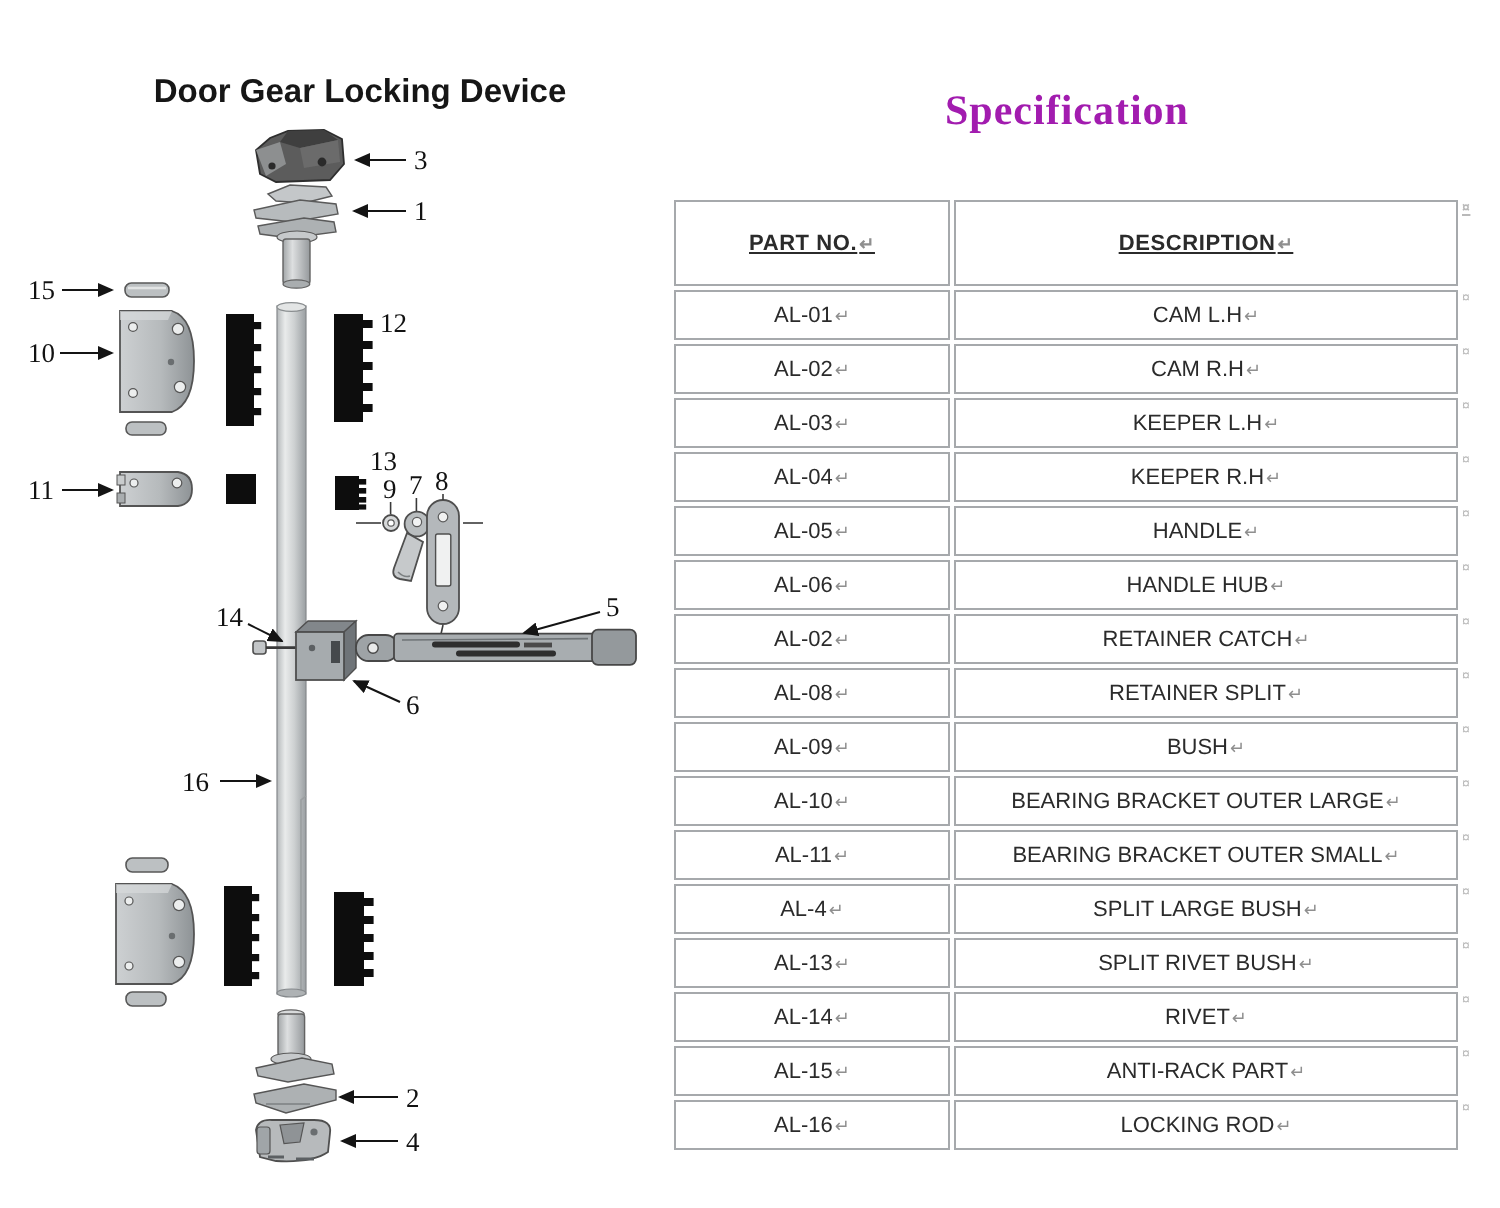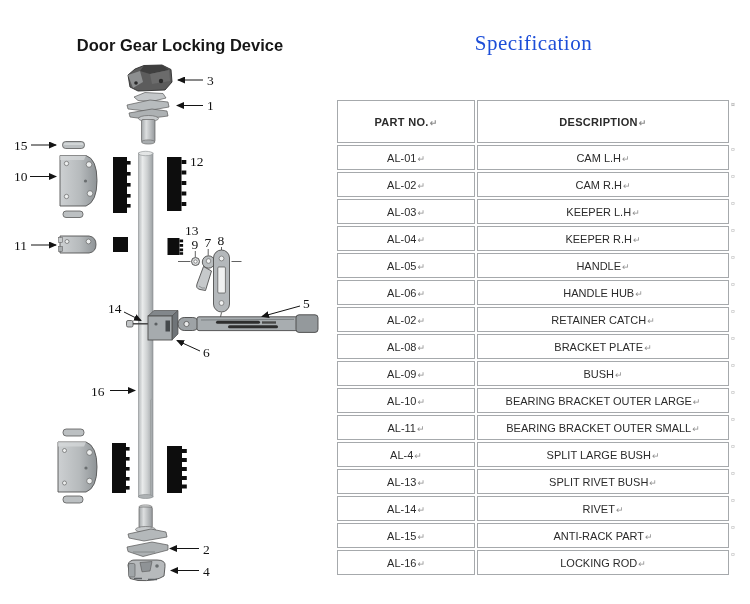--- a/index.html
+++ b/index.html
@@ -10,37 +10,37 @@
   
   .diagram-wrap { position:absolute; left:0; top:0; width:335px; height:604px; }
   .diagram-wrap svg { display:block; }
   .svg-title { font-family:"Liberation Sans", sans-serif; font-size:16.5px; font-weight:bold; fill:#161616; }
   .callout { font-family:"Liberation Serif", serif; font-size:13.5px; fill:#121212; }
   .cl-line { stroke:#141414; stroke-width:1; }
   .thin { stroke:#3a3a3a; stroke-width:0.8; }
   
   .spec { position:absolute; left:337px; top:0; width:410px; }
   .spec-title {
-    margin:0; position:absolute; left:0; top:31px; width:393px;
+    margin:0; position:absolute; left:0; top:43px; width:393px;
     text-align:center; font-family:"Liberation Serif", serif;
-    font-size:21px; font-weight:normal; color:#1d4ed8; letter-spacing:0.5px;
+    font-size:21px; font-weight:bold; color:#a21caf; letter-spacing:0.5px;
   }
   .spec-table {
     position:absolute; left:-2px; top:98px;
     border-collapse:separate; border-spacing:2px;
     table-layout:fixed;
   }
   .spec-table th, .spec-table td {
     border:1px solid #a6a9ac; text-align:center; vertical-align:middle;
     font-size:11px; color:#2b2b2b; padding:0; background:#ffffff;
     overflow:hidden; white-space:nowrap;
   }
   .spec-table th.c1, .spec-table td.c1 { width:136px; }
   .spec-table th.c2, .spec-table td.c2 { width:250px; }
-  .spec-table th { height:41px; font-weight:bold; letter-spacing:0.3px; }
+  .spec-table th { height:41px; font-weight:bold; letter-spacing:0.3px;text-decoration:underline; }
   .spec-table td { height:23px; }
   .spec-table td.cm, .spec-table th.cm {
     border:none; width:10px; font-size:7px; color:#b9b9b9;
     vertical-align:top; text-align:left; padding-top:1px;
   }
   .ret { color:#8f8f8f; font-size:9px; margin-left:1px; }
 </style>
 </head>
 <body>
 
@@ -353,21 +353,21 @@
             <td class="c2"><span>HANDLE HUB</span><span class="ret">↵</span></td>
             <td class="cm">¤</td>
           </tr>
         <tr>
             <td class="c1"><span>AL-02</span><span class="ret">↵</span></td>
             <td class="c2"><span>RETAINER CATCH</span><span class="ret">↵</span></td>
             <td class="cm">¤</td>
           </tr>
         <tr>
             <td class="c1"><span>AL-08</span><span class="ret">↵</span></td>
-            <td class="c2"><span>BRACKET PLATE</span><span class="ret">↵</span></td>
+            <td class="c2"><span>RETAINER SPLIT</span><span class="ret">↵</span></td>
             <td class="cm">¤</td>
           </tr>
         <tr>
             <td class="c1"><span>AL-09</span><span class="ret">↵</span></td>
             <td class="c2"><span>BUSH</span><span class="ret">↵</span></td>
             <td class="cm">¤</td>
           </tr>
         <tr>
             <td class="c1"><span>AL-10</span><span class="ret">↵</span></td>
             <td class="c2"><span>BEARING BRACKET OUTER LARGE</span><span class="ret">↵</span></td>

